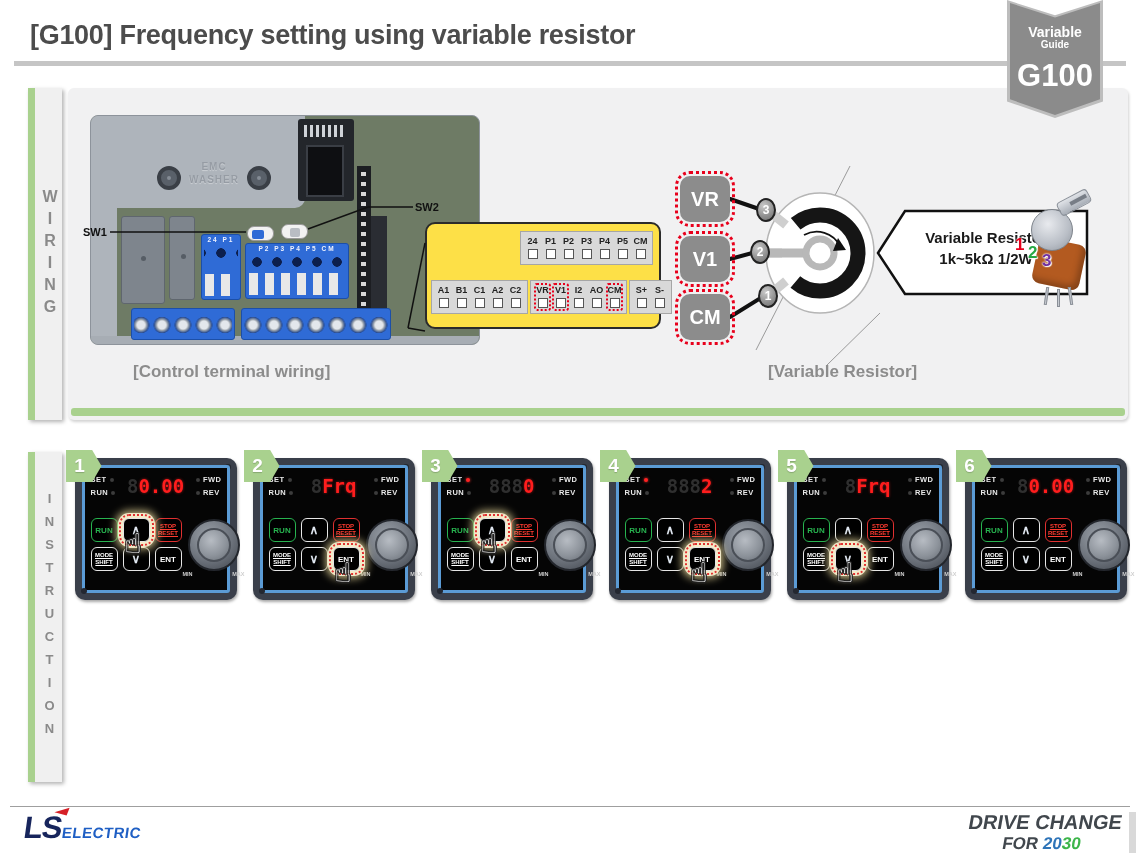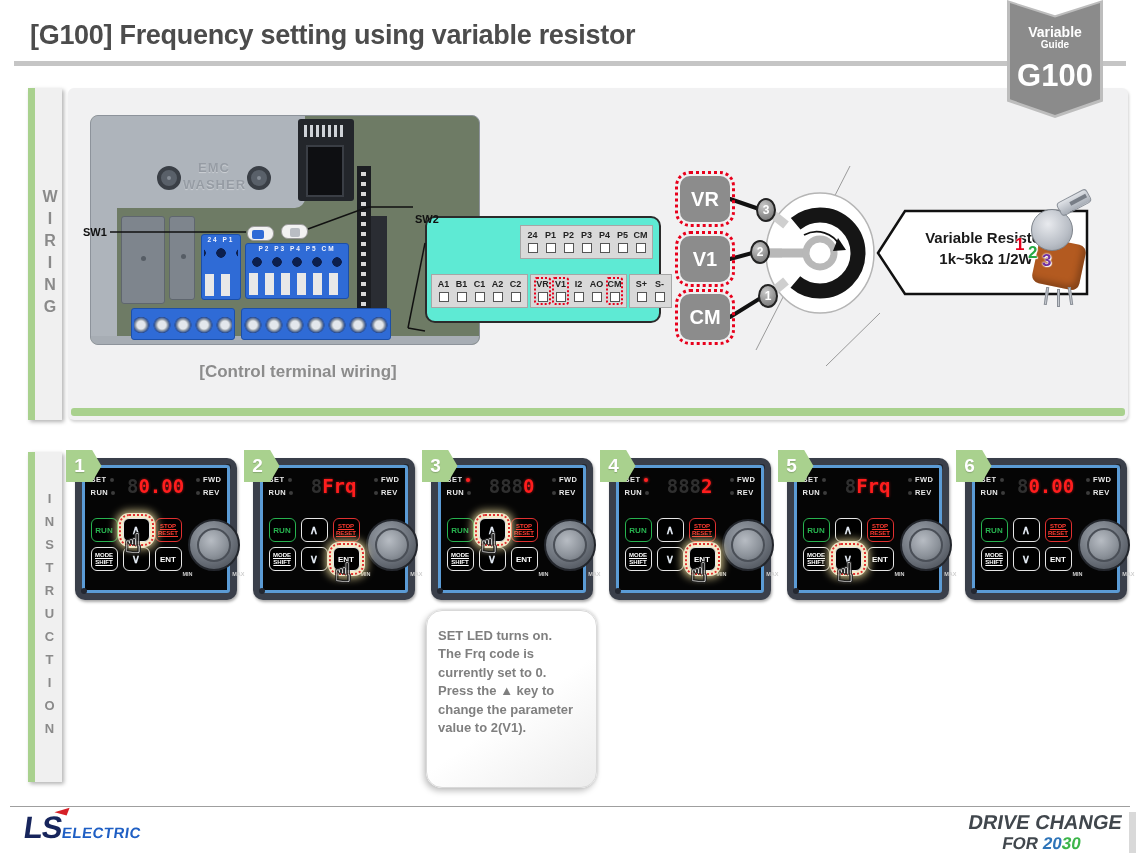--- a/index.html
+++ b/index.html
@@ -32,21 +32,21 @@
   .wiring-panel::after{content:"";position:absolute;left:3px;right:3px;bottom:4px;height:8px;background:#a9d18e;border-radius:3px;}
   .wiring-svg{position:absolute;inset:0;z-index:2;pointer-events:none;}
 
   
   .pcb{position:absolute;left:22px;top:27px;width:390px;height:230px;background:#6e7b65;border:1px solid #8d939b;border-radius:8px;overflow:hidden;z-index:1;}
   .pcb-plate{position:absolute;left:0;top:0;width:214px;height:92px;background:#aeb4bb;border-bottom-right-radius:10px;}
   .pcb-left{position:absolute;left:0;top:0;width:26px;height:230px;background:#aeb4bb;}
   .pcb-bottom{position:absolute;left:0;bottom:0;width:390px;height:8px;background:#a7adb4;}
   .screw{position:absolute;width:24px;height:24px;border-radius:50%;background:#596069;border:4px solid #3a3f46;}
   .screw::after{content:"";position:absolute;left:6px;top:6px;width:4px;height:4px;background:#858c95;border-radius:50%;}
-  .emc{position:absolute;left:92px;top:44px;width:62px;text-align:center;color:#969ca4;font-size:13px;font-weight:bold;line-height:1.3;letter-spacing:1px;text-shadow:0 1px 1px rgba(255,255,255,.4);}
+  .emc{position:absolute;left:92px;top:44px;width:62px;text-align:center;color:#969ca4;font-size:10px;font-weight:bold;line-height:1.3;letter-spacing:1px;text-shadow:0 1px 1px rgba(255,255,255,.4);}
   .rj45{position:absolute;left:207px;top:3px;width:56px;height:82px;background:#23262b;border-radius:3px;}
   .rj45::before{content:"";position:absolute;left:8px;top:26px;width:34px;height:48px;background:#0e0f12;border:2px solid #3a3e45;}
   .rj45::after{content:"";position:absolute;left:6px;top:6px;width:40px;height:12px;background:repeating-linear-gradient(90deg,#cfd3d8 0 3px,#23262b 3px 6px);}
   .pinstrip{position:absolute;left:266px;top:50px;width:14px;height:152px;background:#1c1e22;}
   .pinstrip::before{content:"";position:absolute;left:4px;top:6px;width:5px;height:140px;background:repeating-linear-gradient(#d8d8d8 0 4px,#1c1e22 4px 10px);}
   .pinblock{position:absolute;left:280px;top:100px;width:16px;height:102px;background:#2a2d33;}
   .relay{position:absolute;background:#7e858d;border:1px solid #5f666e;border-radius:3px;}
   .relay::after{content:"";position:absolute;left:45%;top:45%;width:5px;height:5px;border-radius:50%;background:#565d65;}
   .sw{position:absolute;width:27px;height:15px;background:#f2f2f2;border:1px solid #999;border-radius:7px;z-index:2;}
   .sw .slider{position:absolute;top:3px;height:9px;border-radius:2px;}
@@ -55,31 +55,31 @@
   .tb{position:absolute;background:#2f6bd6;border:1px solid #1c4fa8;border-radius:3px;}
   .tb-label{position:absolute;top:1px;width:100%;text-align:center;color:#eef2ff;font-size:6.5px;font-weight:bold;letter-spacing:2px;white-space:pre;}
   .tb-screws{position:absolute;left:2px;right:2px;background-repeat:repeat-x;background-position:center;}
   .screws-dark{top:10px;height:16px;background-image:radial-gradient(circle,#0c1f4e 4.5px,rgba(0,0,0,0) 5px);background-size:20px 16px;}
   .screws-bright{top:6px;height:20px;background-image:radial-gradient(circle,#e3e7ec 4px,#9aa2ab 5.5px,#24488f 8px,rgba(0,0,0,0) 8.5px);background-size:21px 20px;}
   .tb-levers{position:absolute;left:3px;right:3px;bottom:3px;height:22px;background:repeating-linear-gradient(90deg,#e8e8e8 0 9px,rgba(0,0,0,0) 9px 16px);}
 
   .sw-label{position:absolute;z-index:3;font-size:11px;font-weight:bold;color:#111;}
 
   
-  .term-box{position:absolute;left:357px;top:128px;width:236px;height:107px;background:#5eead4;border:2px solid #2b2b2b;border-radius:10px;z-index:2;}
+  .term-box{position:absolute;left:357px;top:134px;width:236px;height:107px;background:#fde047;border:2px solid #2b2b2b;border-radius:10px;z-index:2;}
   .term-strip{position:absolute;display:flex;background:#d9d9d9;border:1px solid #a6a6a6;padding:2px 3px;gap:1px;}
   .strip-top{right:6px;top:7px;}
   .bottom-row{position:absolute;left:4px;top:56px;display:flex;gap:2px;}
   .bottom-row .term-strip{position:relative;left:auto;top:auto;}
   .term{border:2px dotted rgba(0,0,0,0);border-radius:3px;padding:0 0 1px;display:flex;flex-direction:column;align-items:center;width:17px;}
   .term-hl{border-color:#e8001c;}
   .term-label{font-size:9px;font-weight:bold;color:#222;line-height:1.2;}
   .term-square{width:10px;height:10px;background:#fff;border:1.5px solid #555;margin-top:2px;}
 
-  .caption{position:absolute;font-weight:bold;color:#8c8c8c;font-size:17px;text-align:center;z-index:2;}
+  .caption{position:absolute;font-weight:bold;color:#8c8c8c;font-size:17px;text-align:left;z-index:2;}
   .caption-left{left:65px;top:274px;width:330px;}
   .caption-right{left:700px;top:274px;width:280px;}
 
   
   .pot-term{position:absolute;width:50px;height:46px;background:#8c8c8c;border-radius:10px;color:#fff;font-weight:bold;font-size:20px;display:flex;align-items:center;justify-content:center;outline:3px dotted #e8001c;outline-offset:2px;z-index:3;}
   .pot-term-0{left:612px;top:88px;}
   .pot-term-1{left:612px;top:148px;}
   .pot-term-2{left:612px;top:206px;}
   .pot-pin{position:absolute;width:20px;height:24px;border-radius:50%;background:radial-gradient(circle at 35% 30%,#c9c9c9,#8f8f8f 60%,#6f6f6f);border:2px solid #222;color:#fff;font-weight:bold;font-size:12px;display:flex;align-items:center;justify-content:center;z-index:4;}
   .pot-pin-0{left:688px;top:110px;}
@@ -210,21 +210,21 @@
     </div>
     <div class="tb" style="left:40px;top:192px;width:104px;height:32px;">
       <div class="tb-screws screws-bright"></div>
     </div>
     <div class="tb" style="left:150px;top:192px;width:150px;height:32px;">
       <div class="tb-screws screws-bright"></div>
     </div>
   </div>
 
   <div class="sw-label" style="left:15px;top:138px;">SW1</div>
-  <div class="sw-label" style="left:347px;top:113px;margin-top:12px;">SW2</div>
+  <div class="sw-label" style="left:347px;top:113px;">SW2</div>
 
   <div class="term-box">
     <div class="term-strip strip-top">
         <div class="term">
           <div class="term-label">24</div>
           <div class="term-square"></div>
         </div>
         <div class="term">
           <div class="term-label">P1</div>
           <div class="term-square"></div>
@@ -353,20 +353,21 @@
       <div class="mp-leg mp-leg3"></div>
       <div class="mp-ring"></div>
       <div class="mp-shaft"></div>
       <div class="mp-num mp-num-1">1</div>
       <div class="mp-num mp-num-2">2</div>
       <div class="mp-num mp-num-3">3</div>
     </div>
   </div>
 
   <div class="caption caption-left">[Control terminal wiring]</div>
+  <div class="caption caption-right">[Variable Resistor]</div>
 </div>
 
 <div class="side-strip" id="instr-strip">
   <div class="side-label">INSTRUCTION</div>
 </div>
 
 <div class="steps-row">
     <div class="step-col">
     <div class="keypad">
       <div class="step-badge">1</div>
@@ -518,23 +519,20 @@
           <div class="kp-knob">
             <div class="knob-outer"></div>
             <div class="knob-inner"></div>
             <span class="knob-min">MIN</span>
             <span class="knob-max">MAX</span>
           </div>
         </div>
       </div>
       <div class="hand hand-up">☝</div>
     </div>
-    <div class="step-text">SET LED turns on.
-The Frq code is currently set to 0.
-Press the ▲ key to change the parameter value to 2(V1).</div>
   </div>
     <div class="step-col">
     <div class="keypad">
       <div class="step-badge">4</div>
       <div class="kp-inner">
         <div class="kp-top">
           <div class="kp-leds">
             <div class="led-row">
               <span class="led-lbl">SET</span>
               <span class="led-dot led-on"></span>

